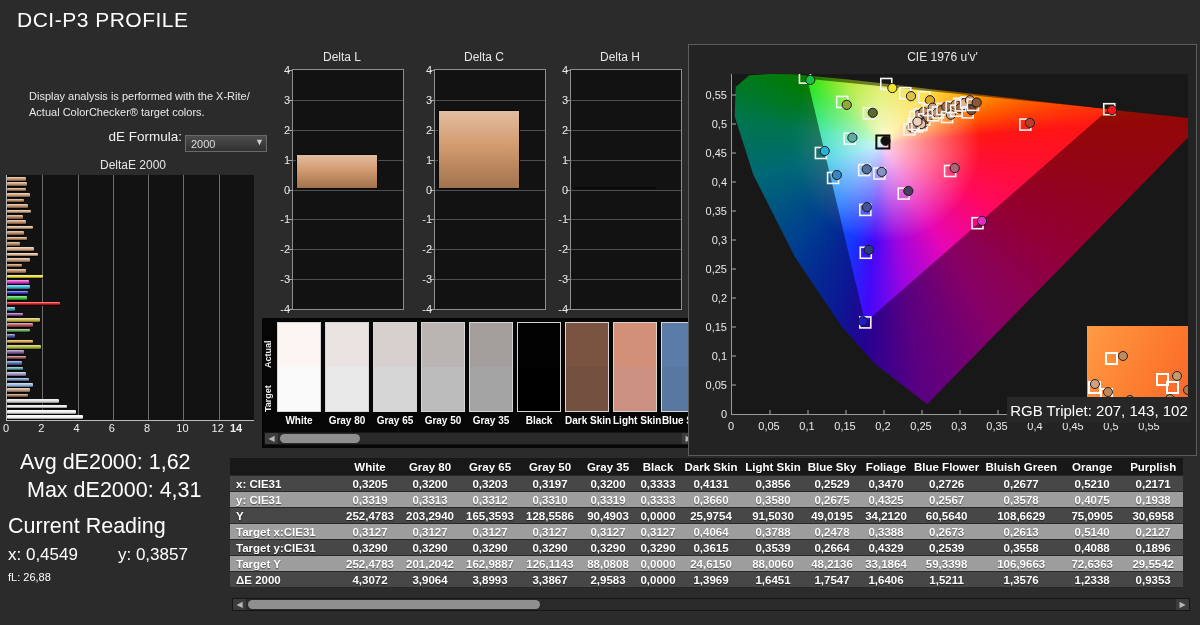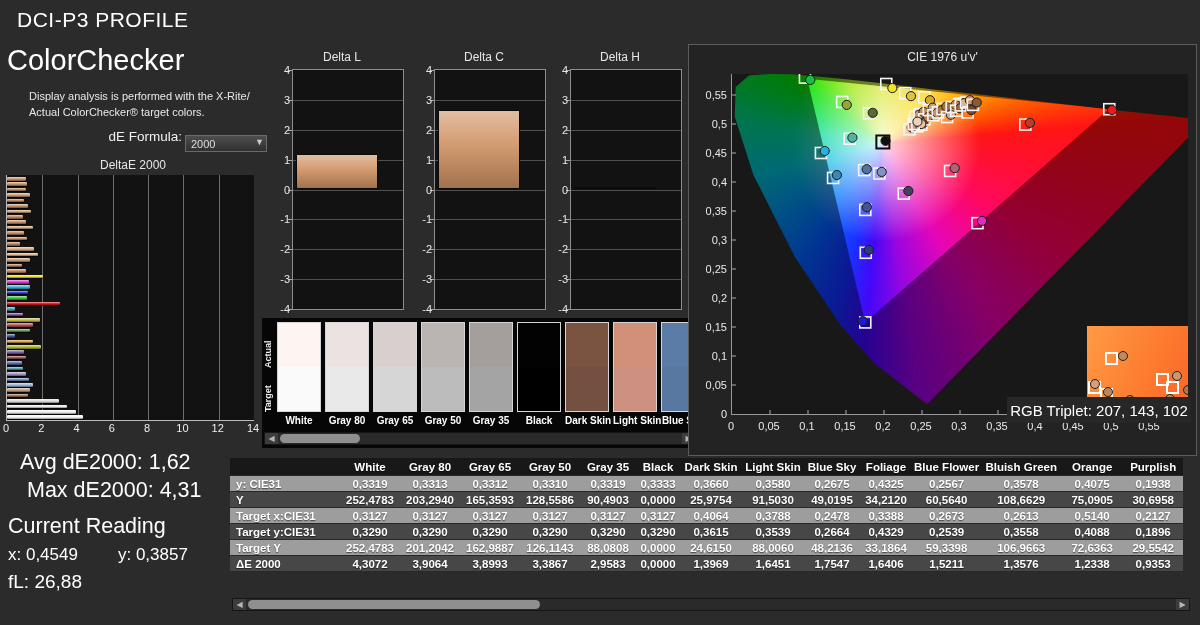--- a/index.html
+++ b/index.html
@@ -67,40 +67,39 @@
   #cie-inset{position:absolute;left:355px;top:252px;width:147px;height:97px;
     background:linear-gradient(115deg,#ff9a45,#fd7a2e 45%,#f4512a);}
   .ins-sq{position:absolute;width:13px;height:13px;border:2px solid #fff;box-sizing:border-box;}
   .ins-ci{position:absolute;width:10px;height:10px;border-radius:50%;border:1px solid #222;box-sizing:border-box;}
   #rgb-triplet{position:absolute;left:318px;top:352px;width:184px;height:26px;background:#272727;
     font-size:15px;color:#fff;display:flex;align-items:center;justify-content:center;}
   
   .stat-lg{position:absolute;font-size:21.5px;color:#fff;}
   .stat-title{position:absolute;font-size:21.5px;color:#fff;}
   .stat-row{position:absolute;left:8px;top:545px;font-size:17px;color:#fff;display:flex;gap:40px;}
-  .stat-md{position:absolute;left:8px;font-size:19px;color:#fff;}
+  .stat-md{position:absolute;left:8px;font-size:11px;color:#fff;}
   
   #table-panel{position:absolute;left:230px;top:458px;width:970px;height:158px;overflow:hidden;}
   #cc-table{border-collapse:collapse;table-layout:fixed;}
   #cc-table th,#cc-table td{font-size:11.5px;font-weight:bold;color:#fff;white-space:nowrap;overflow:hidden;
     padding:0 2px;height:15px;text-align:center;text-shadow:0 1px 1px rgba(0,0,0,.55);}
   #cc-table thead th{background:#181818;height:17px;}
   #cc-table .rowlab{text-align:left;padding-left:6px;}
   tr.dark td,tr.dark th{background:#474747;}
   tr.light td,tr.light th{background:#9d9d9d;}
   #cc-table tr{border-bottom:1px solid #282828;}
   #table-scroll{left:2px;top:140px;width:958px;height:13px;}
 </style>
 </head>
 <body>
 
 <div class="screen">
 
   <div class="title-profile">DCI-P3 PROFILE</div>
-  <h1 class="title-page">ColorChecker</h1>
   <div class="desc">
     <div>Display analysis is performed with the X-Rite/</div>
     <div>Actual ColorChecker® target colors.</div>
   </div>
   <div class="formula-row">
     <span class="formula-label">dE Formula:</span>
     <div class="dropdown">
       <span>2000</span>
       <span class="dd-btn">▼</span>
     </div>
@@ -162,21 +161,21 @@
         <div class="de-bar" style="top: 240.48px; width: 75.8643px; background-color: rgb(248, 248, 248);"></div>
       </div>
     <div id="de-xlabels">
         <div class="de-xl" style="left: 0px;">0</div>
         <div class="de-xl" style="left: 35.2857px;">2</div>
         <div class="de-xl" style="left: 70.5714px;">4</div>
         <div class="de-xl" style="left: 105.857px;">6</div>
         <div class="de-xl" style="left: 141.143px;">8</div>
         <div class="de-xl" style="left: 176.429px;">10</div>
         <div class="de-xl" style="left: 211.714px;">12</div>
-        <div class="de-xl" style="left: 247px;">14</div>
+        <div class="de-xl" style="left: 230px; font-weight: bold;">14</div>
       </div>
   </div>
 
   <div class="mini" id="mini-l" style="left:278px">
     <div class="chart-title">Delta L</div>
     <div class="mini-plot">
         <div class="mini-tick" style="top: 0px;"></div>
         <div class="mini-yl" style="top: 0px;">4</div>
         <div class="mini-grid" style="top: 29.875px;"></div>
         <div class="mini-tick" style="top: 29.875px;"></div>
@@ -545,20 +544,37 @@
             <th>Light Skin</th>
             <th>Blue Sky</th>
             <th>Foliage</th>
             <th>Blue Flower</th>
             <th>Bluish Green</th>
             <th>Orange</th>
             <th>Purplish</th>
           </tr>
         </thead>
         <tbody>
+          <tr class="dark">
+            <th class="rowlab">x: CIE31</th>
+            <td>0,3205</td>
+            <td>0,3200</td>
+            <td>0,3203</td>
+            <td>0,3197</td>
+            <td>0,3200</td>
+            <td>0,3333</td>
+            <td>0,4131</td>
+            <td>0,3856</td>
+            <td>0,2529</td>
+            <td>0,3470</td>
+            <td>0,2726</td>
+            <td>0,2677</td>
+            <td>0,5210</td>
+            <td>0,2171</td>
+          </tr>
           <tr class="light">
             <th class="rowlab">y: CIE31</th>
             <td>0,3319</td>
             <td>0,3313</td>
             <td>0,3312</td>
             <td>0,3310</td>
             <td>0,3319</td>
             <td>0,3333</td>
             <td>0,3660</td>
             <td>0,3580</td>

